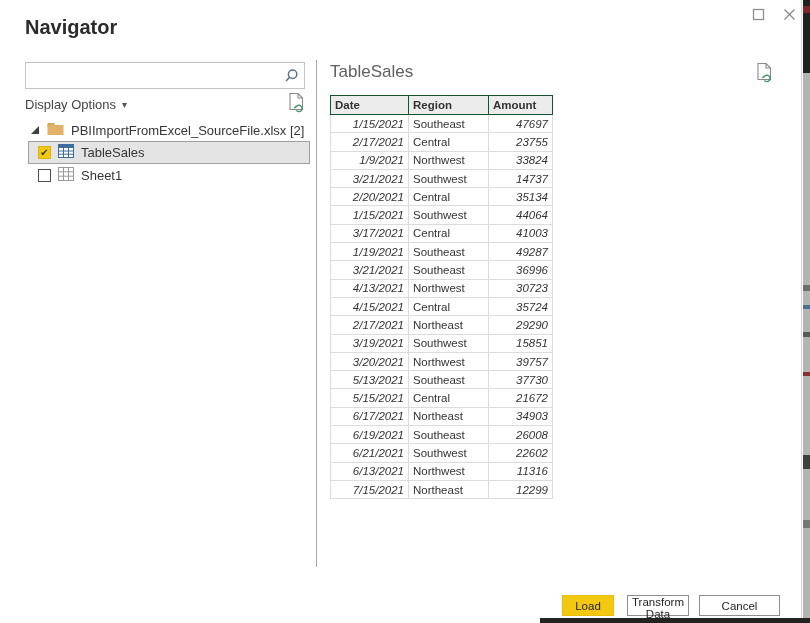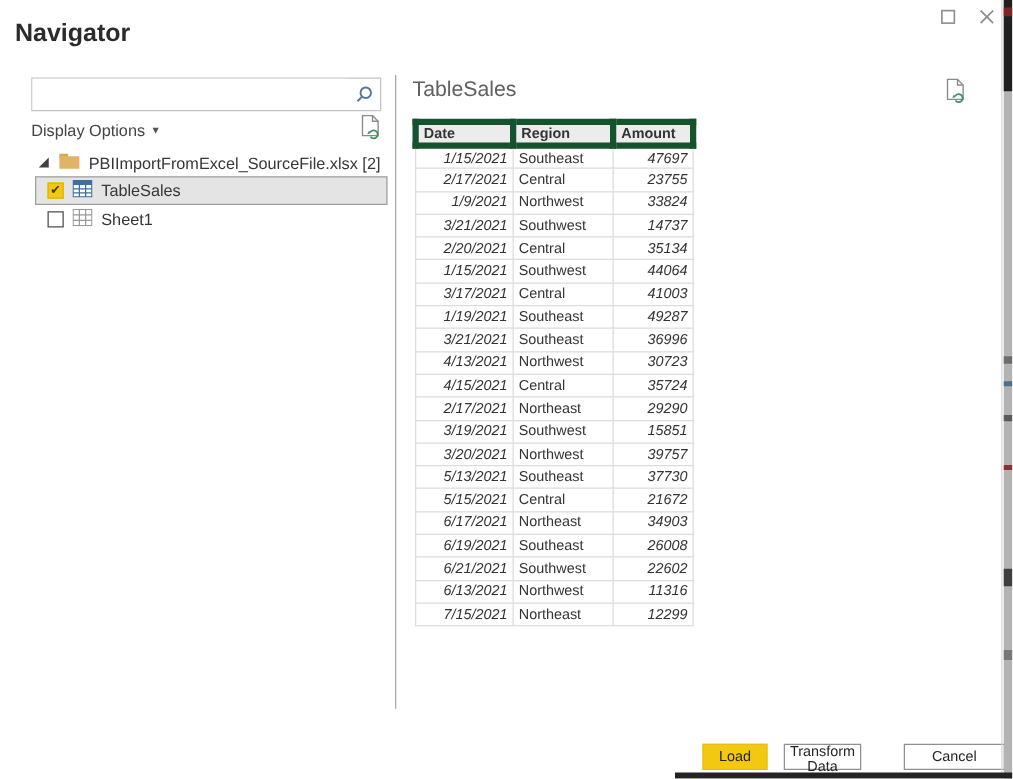--- a/index.html
+++ b/index.html
@@ -2,21 +2,21 @@
 <html><head>
 <meta charset="utf-8">
 <style>
   html,body { margin:0; padding:0; background:#fff; }
   .screen {
     position:relative; width:810px; height:623px; background:#ffffff;
     font-family:"Liberation Sans","DejaVu Sans",sans-serif; overflow:hidden;
     color:#333;
   }
   
-  .dlg-title { position:absolute; left:12px; top:16px; font-size:20px; font-weight:700; color:#2b2b2b;text-align:center; }
+  .dlg-title { position:absolute; left:25px; top:16px; font-size:20px; font-weight:700; color:#2b2b2b;text-align:center; }
   
   .win-controls { position:absolute; right:12px; top:7px; display:flex; gap:14px; }
   .win-btn { width:17px; height:17px; display:flex; align-items:center; justify-content:center; cursor:default; }
   
   .search-box {
     position:absolute; left:25px; top:62px; width:280px; height:27px;
     border:1px solid #c4c4c4; box-sizing:border-box; background:#fff; display:flex; align-items:center;
   }
   .search-box input {
     flex:1; border:none; outline:none; height:100%; padding:0 4px; font-size:13px;
@@ -35,42 +35,42 @@
   .checkbox.checked { background:#f2c811; border-color:#dcb30e; font-weight:700; }
   
   .divider { position:absolute; left:316px; top:60px; width:1px; height:507px; background:#a8a8a8; }
   
   .preview-title { position:absolute; left:330px; top:62px; font-size:17px; color:#606060; }
   .preview-refresh { position:absolute; left:756px; top:62px; width:18px; height:21px; }
   table.preview {
     position:absolute; left:330px; top:95px; border-collapse:collapse; table-layout:fixed;
   }
   table.preview th {
-    background:#ececec; border:5px solid #14532d; font-size:11.5px; font-weight:700; color:#333;
+    background:#ececec; border:1px solid #14532d; font-size:11.5px; font-weight:700; color:#333;
     text-align:left; padding:0 4px; height:19px; box-sizing:border-box;
   }
   table.preview td {
     border:1px solid #dcdcdc; font-size:11.5px; color:#333; padding:0 4px; height:18.3px; box-sizing:border-box;
     white-space:nowrap; overflow:hidden;
   }
   td.date-cell   { font-style:italic; text-align:right; }
   td.region-cell { text-align:left; }
   td.amount-cell { font-style:italic; text-align:right; }
   col.c-date   { width:78px; }
   col.c-region { width:80px; }
   col.c-amount { width:64px; }
   
   .btn {
     position:absolute; top:595px; height:21px; box-sizing:border-box;
     background:#fff; border:1px solid #8f8f8f; font-size:11.5px; color:#252423;
     font-family:"Liberation Sans","DejaVu Sans",sans-serif; padding:0; cursor:default;
   }
   .btn-load   { left:562px; width:52px; background:#f2c811; border-color:#e8be10; }
   .btn-transform { left:627px; width:62px; }
-  .btn-cancel { left:723px; width:81px;text-align:center; }
+  .btn-cancel { left:699px; width:81px;text-align:center; }
   
   .edge-right { position:absolute; left:803px; top:0; width:7px; height:623px; background:#b3b3b3; }
   .edge-right-top { position:absolute; left:0; top:0; width:7px; height:73px; background:#202020; }
   .edge-mark { position:absolute; left:0; width:7px; }
   .dlg-right-border { position:absolute; left:801px; top:0; width:1px; height:623px; background:#d6d6d6; }
   .edge-bottom { position:absolute; left:540px; top:618px; width:270px; height:5px; background:#232323; }
 </style>
 </head>
 <body>
 

